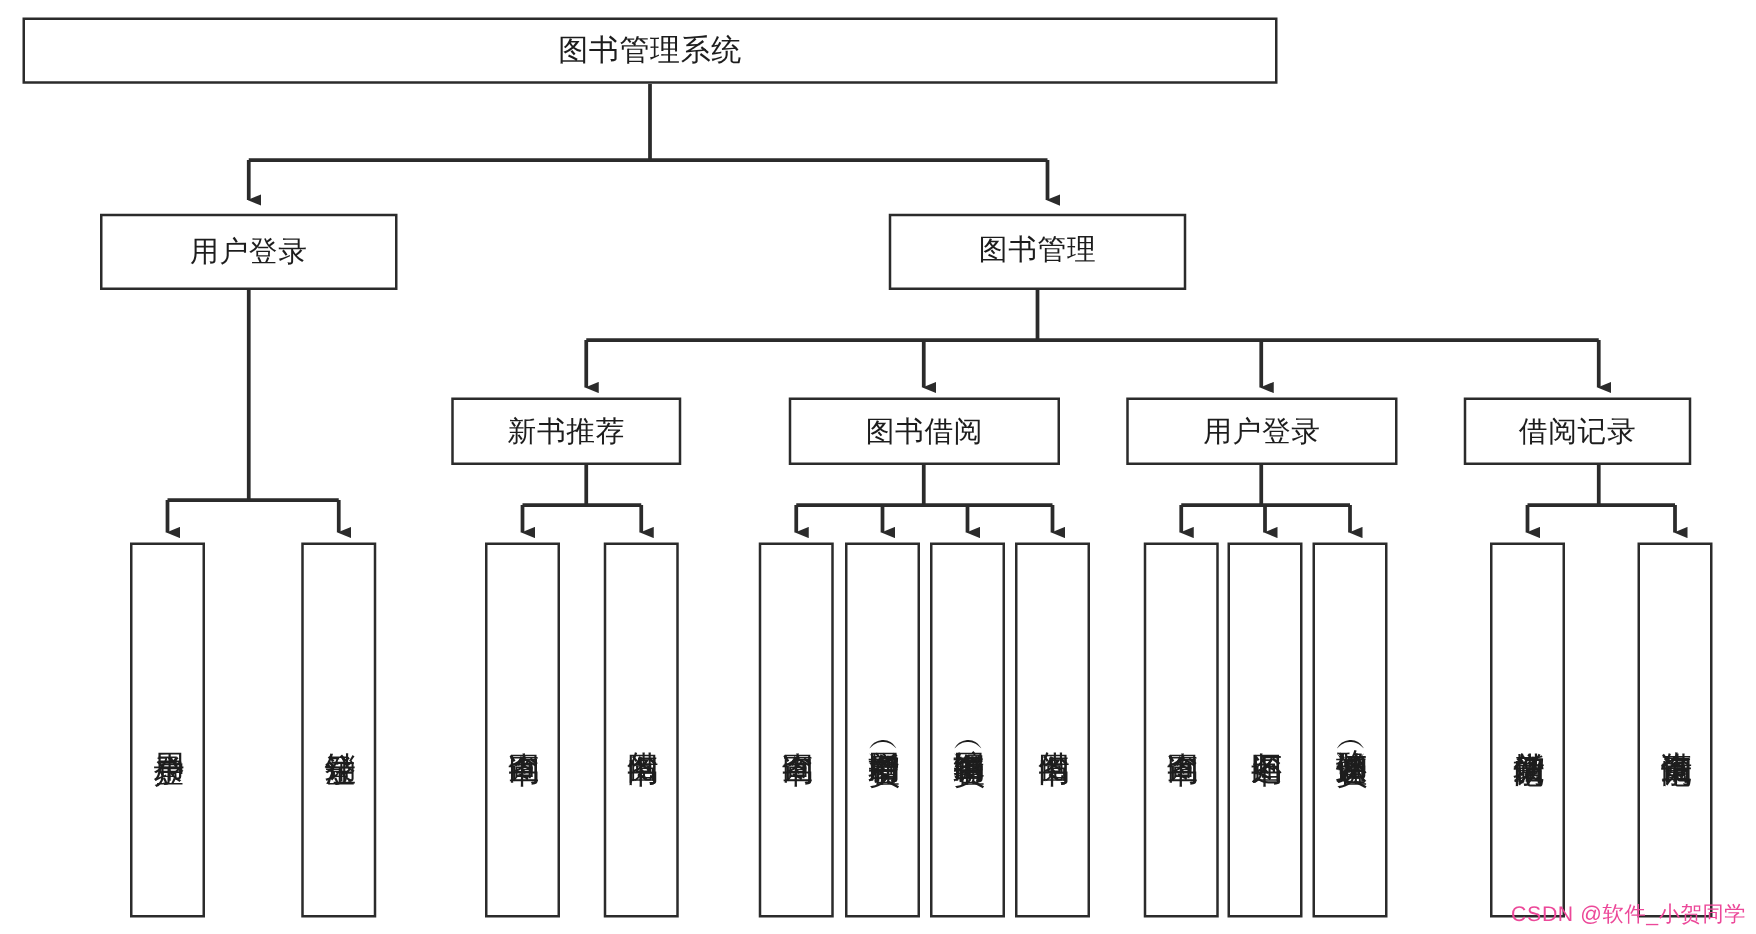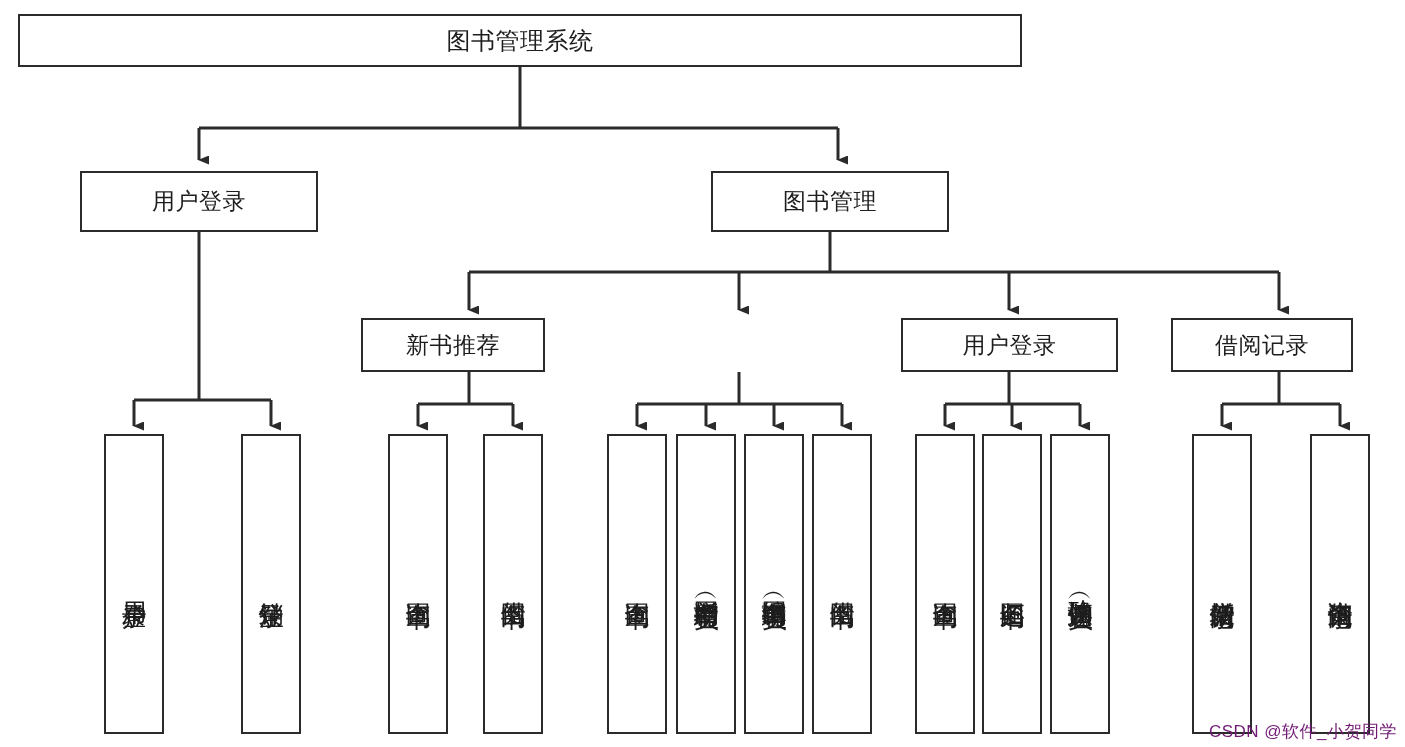--- a/index.html
+++ b/index.html
@@ -63,21 +63,21 @@
     font-size: 25px;
     line-height: 1.18;
     letter-spacing: 1px;
     white-space: nowrap;
   }
   .watermark {
     position: absolute;
     right: 8px;
     bottom: 4px;
     font-size: 17px;
-    color: #701a75;
+    color: #ec4899;
     letter-spacing: 0.5px;
     font-family: "Liberation Sans", "DejaVu Sans", sans-serif;
     white-space: nowrap;
     text-align: center;
   }
 </style>
 </head>
 <body>
 
 <div id="diagram-root">
@@ -132,27 +132,30 @@
     </g>
   </svg>
 
   <div class="node h root" style="left:18px; top:14px; width:1004px; height:53px;">
     <span class="node-label">图书管理系统</span>
   </div>
 
   <div class="node h" style="left:80px; top:171px; width:238px; height:61px;">
     <span class="node-label">用户登录</span>
   </div>
-  <div class="node h" style="left:711px; top:171px; width:238px; height:61px;">
+  <div class="node h" style="left:711px; top:171px; width:238px; height:61px;font-family:Liberation Mono, monospace;">
     <span class="node-label">图书管理</span>
   </div>
 
   <div class="node h" style="left:361px; top:318px; width:184px; height:54px;">
     <span class="node-label">新书推荐</span>
   </div>
+  <div class="node h" style="left:631px; top:318px; width:217px; height:54px;">
+    <span class="node-label">图书借阅</span>
+  </div>
   <div class="node h" style="left:901px; top:318px; width:217px; height:54px;">
     <span class="node-label">用户登录</span>
   </div>
   <div class="node h" style="left:1171px; top:318px; width:182px; height:54px;">
     <span class="node-label">借阅记录</span>
   </div>
 
   <div class="node v" style="left:104px; top:434px; width:60px; height:300px;">
     <span class="node-label">用户登录</span>
   </div>

